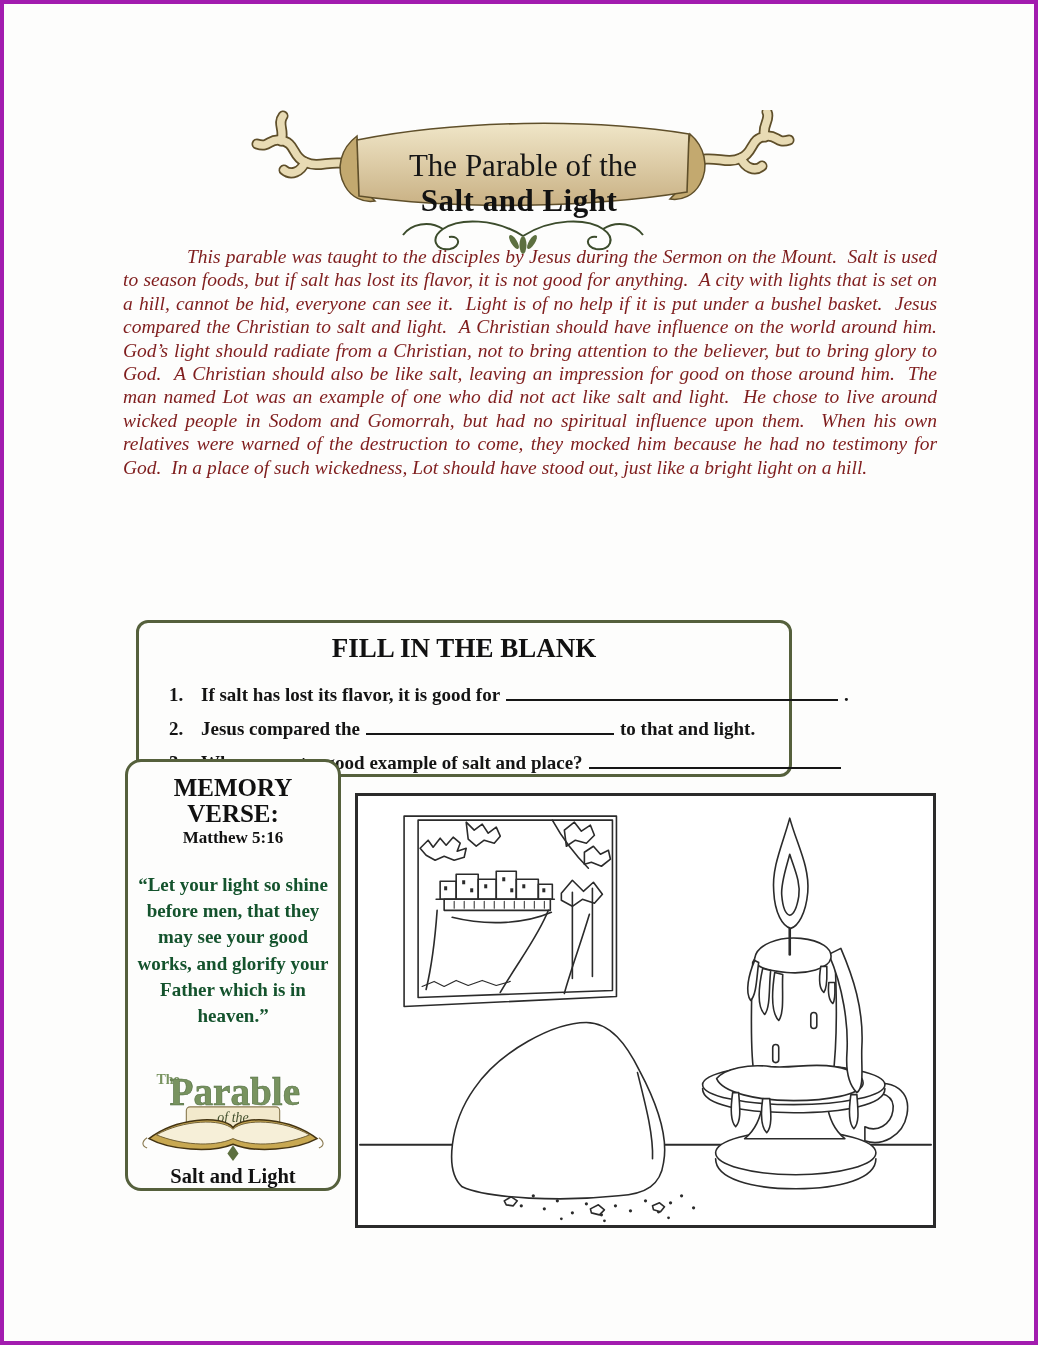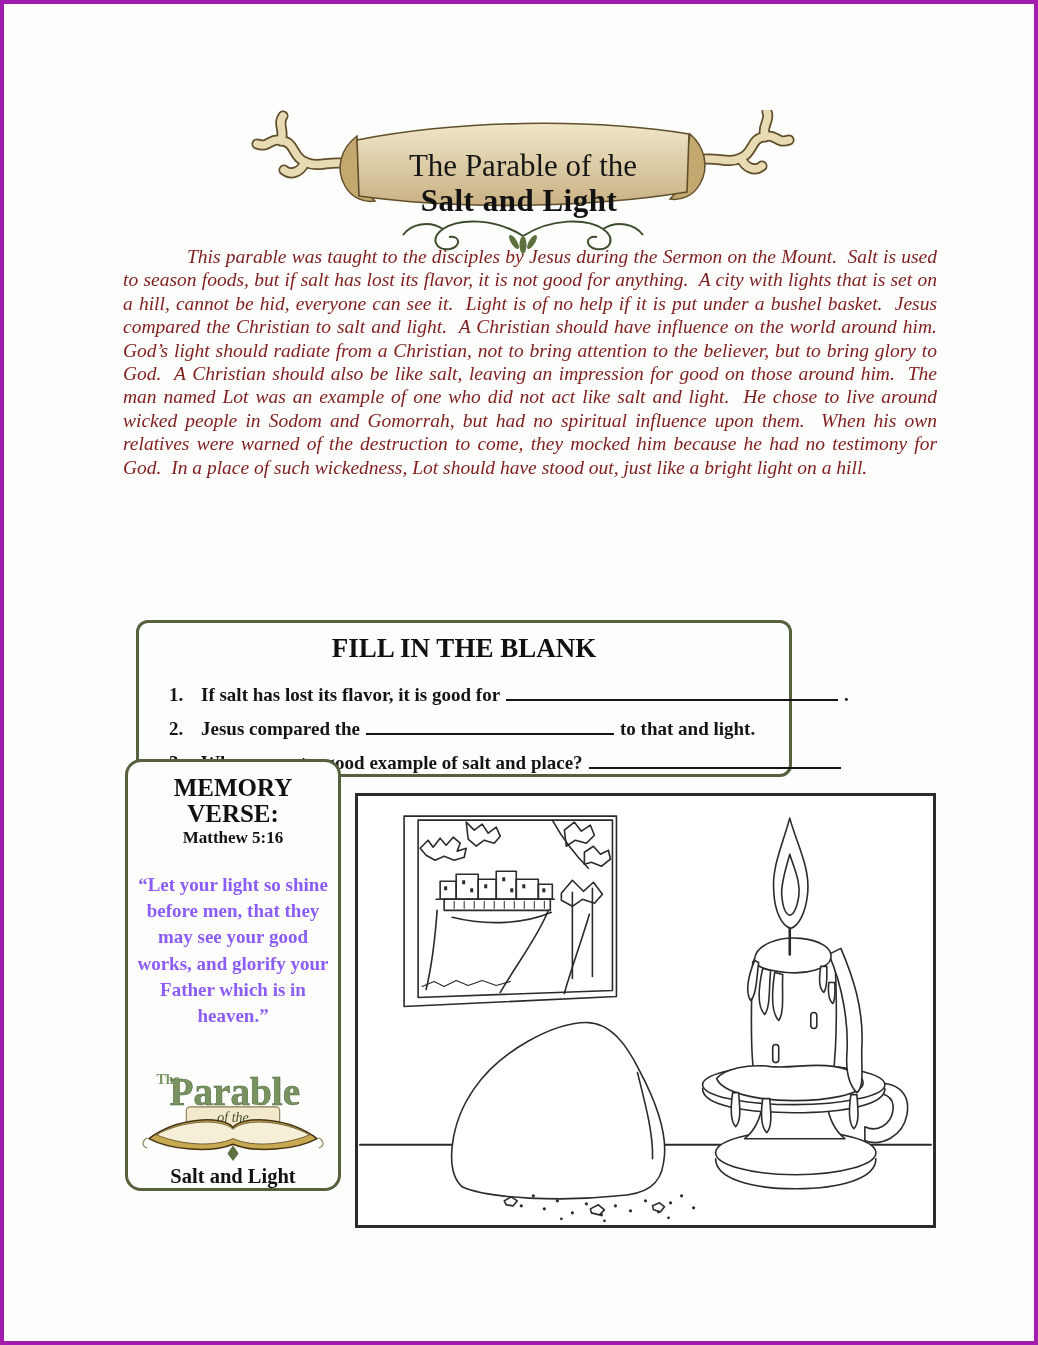--- a/index.html
+++ b/index.html
@@ -40,21 +40,21 @@
   .b2{width:248px;}
   .b3{width:252px;}
   
   .memory-box{
     position:absolute;left:121px;top:755px;width:216px;height:432px;
     box-sizing:border-box;border:3px solid #55603c;border-radius:16px;
     background:#fdfdfc;text-align:center;
   }
   .mv-title{margin-top:13px;font-size:25px;font-weight:bold;line-height:1.02;color:#111;}
   .mv-ref{margin-top:2px;font-size:17px;font-weight:bold;color:#111;}
-  .mv-verse{margin:24px 7px 0;font-size:19px;font-weight:bold;line-height:1.38;color:#8b5cf6;}
+  .mv-verse{margin:24px 7px 0;font-size:19px;font-weight:bold;line-height:1.38;color:#14532d;}
   .logo-svg{margin-top:20px;width:188px;height:112px;}
   .logo-subtitle{margin-top:0;font-size:20.5px;font-weight:bold;color:#121212;}
   
   .art-box{
     position:absolute;left:351px;top:789px;width:581px;height:435px;
     box-sizing:border-box;border:3px solid #2b2b2b;background:#fff;
   }
   .art-svg{display:block;width:100%;height:100%;}
 </style>
 </head>

